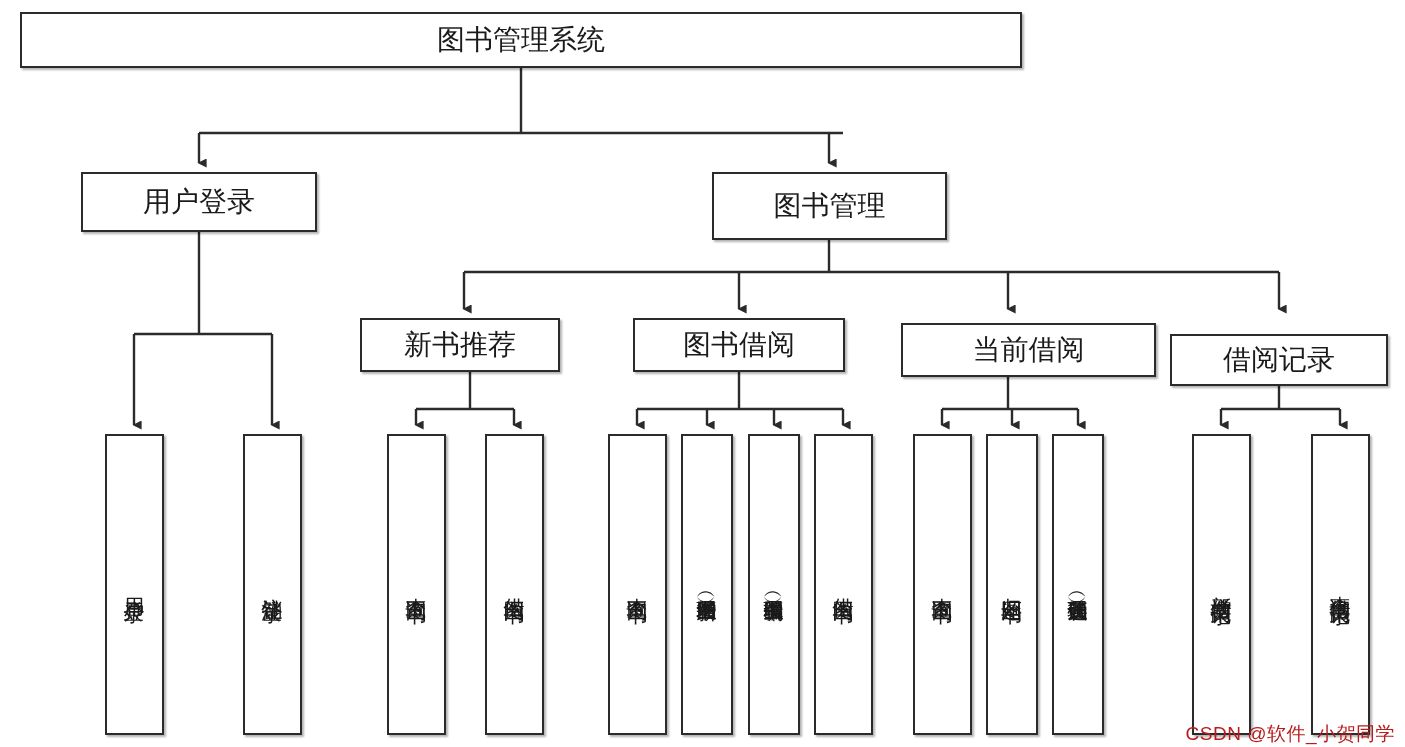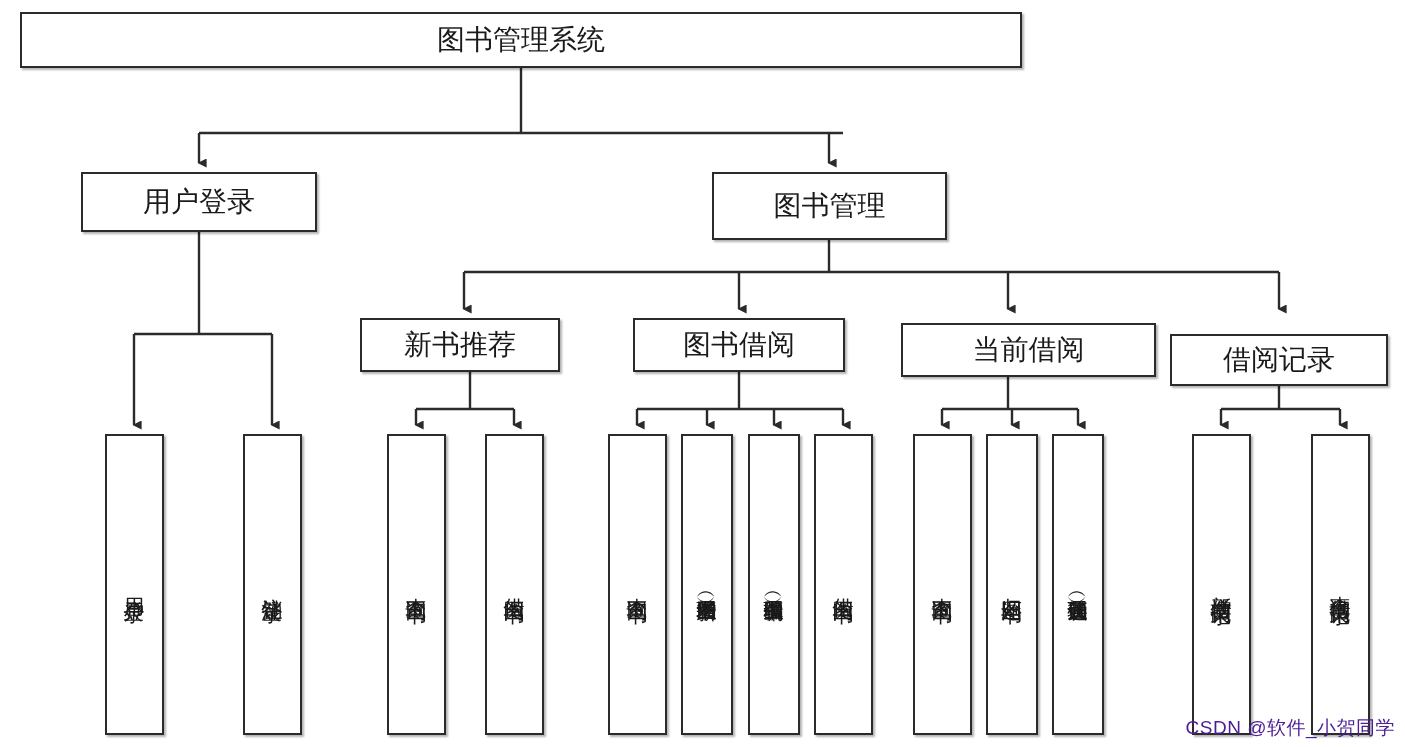--- a/index.html
+++ b/index.html
@@ -57,23 +57,23 @@
     letter-spacing: 2px;
     line-height: 1;
   }
   .node.vertical.tight .node-label {
     letter-spacing: 0px;
     font-size: 20px;
   }
   .watermark {
     position: absolute;
     right: 10px;
-    bottom: 6px;
+    bottom: 0;
     font-size: 19px;
-    color: #4c1d95;
+    color: #b91c1c;
     letter-spacing: 0.5px;
     white-space: nowrap;
     user-select: none;
   }
 </style>
 </head>
 <body>
 
 <div id="diagram-root">
 

